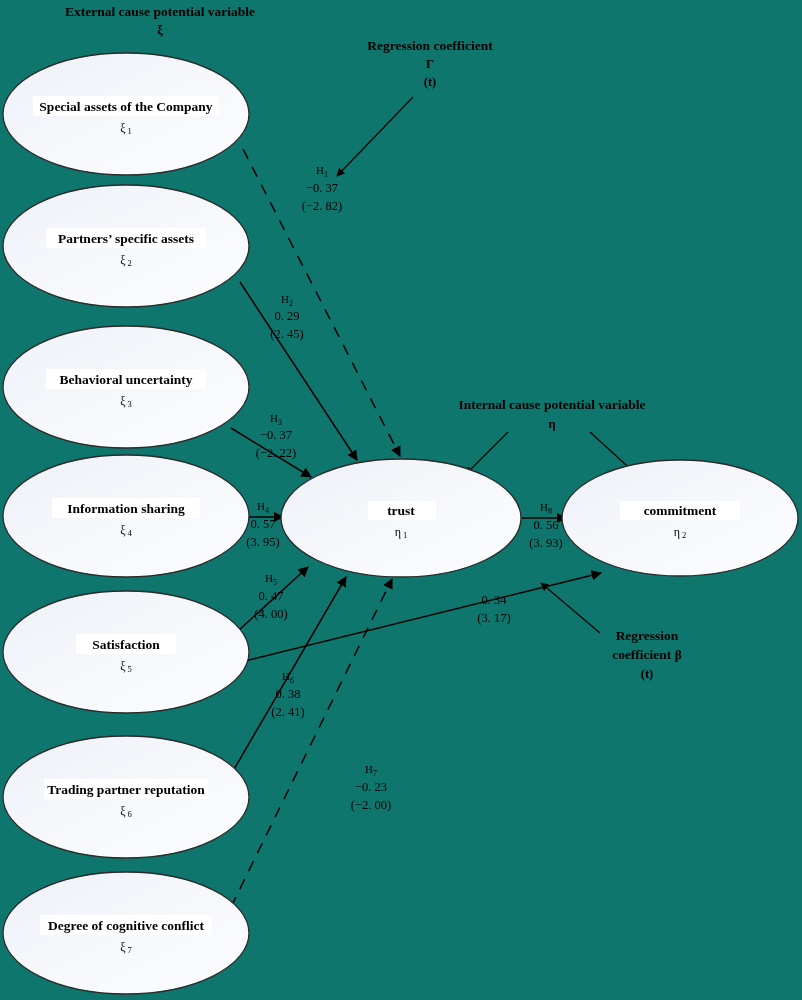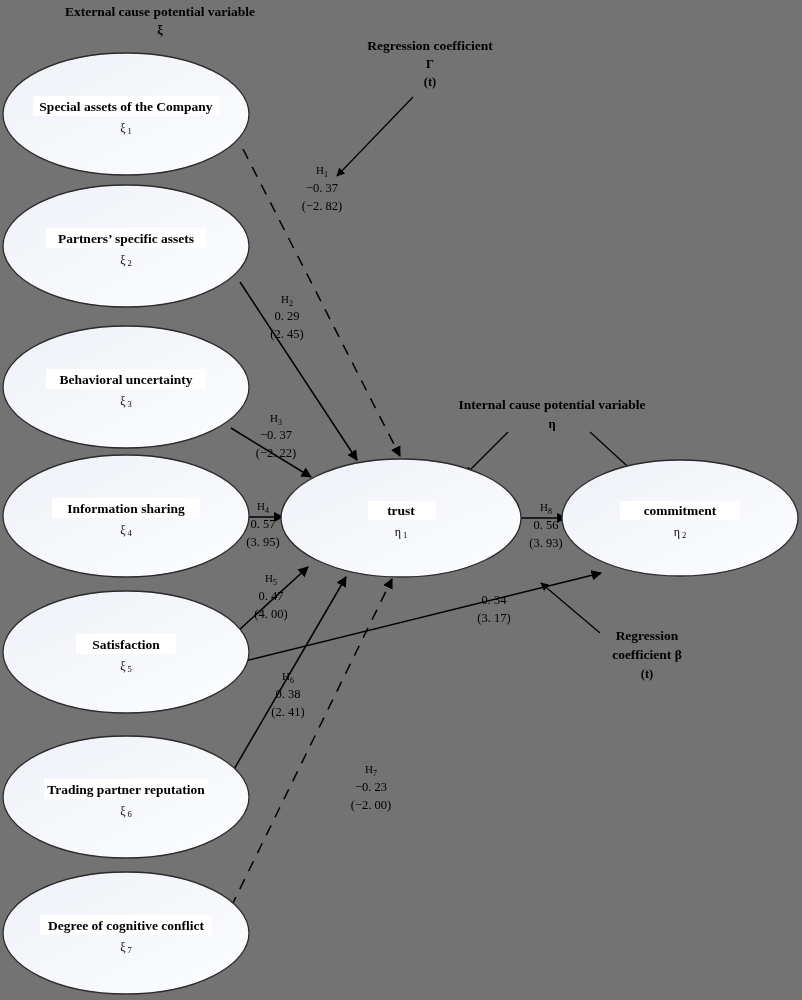--- a/index.html
+++ b/index.html
@@ -4,21 +4,21 @@
 <style>
   html, body {
     margin: 0;
     padding: 0;
     background: #ffffff;
   }
   #diagram-root {
     position: relative;
     width: 802px;
     height: 1000px;
-    background: #737373;
+    background: #0f766e;
     font-family: "Liberation Serif", "DejaVu Serif", serif;
     overflow: hidden;
   }
   svg.sem-canvas {
     position: absolute;
     top: 0;
     left: 0;
     width: 802px;
     height: 1000px;
   }

